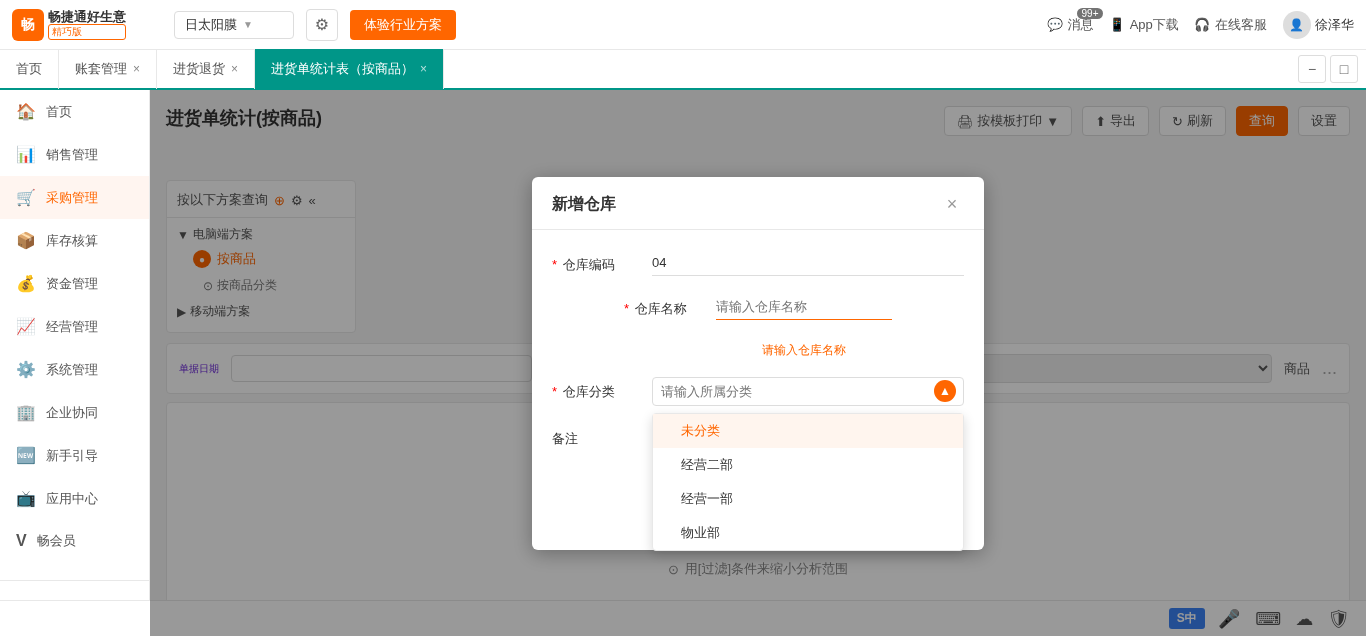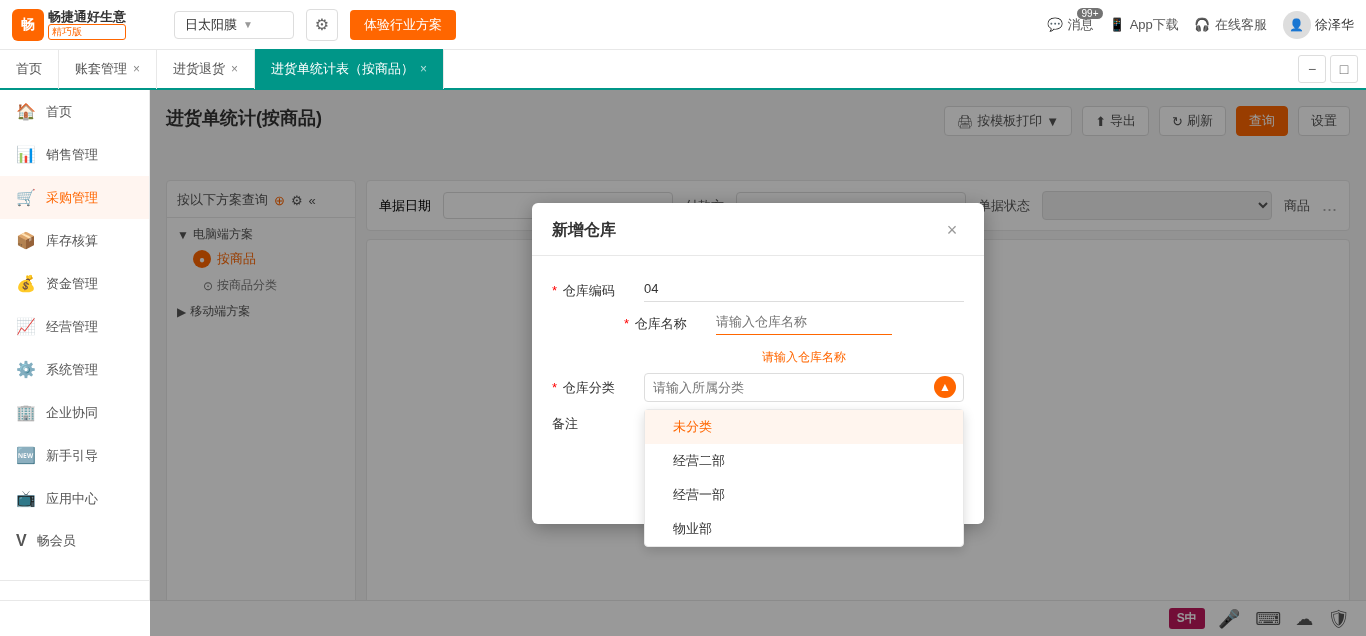--- a/index.html
+++ b/index.html
@@ -198,22 +198,22 @@
       border-bottom: 1px solid #e8e8e8;
     }
     .modal-title { font-size: 16px; font-weight: bold; color: #333; }
     .modal-close {
       cursor: pointer; font-size: 18px; color: #999;
       width: 24px; height: 24px;
       display: flex; align-items: center; justify-content: center;
     }
     .modal-body { padding: 20px; }
     .form-row {
-      display: flex; align-items: flex-start; gap: 12px;
-      margin-bottom: 7px;
+      display: flex; align-items: flex-start; gap: 20px;
+      margin-bottom: 18px;
     }
     .form-label {
       font-size: 13px; color: #333; width: 80px; flex-shrink: 0;
       padding-top: 6px;
     }
     .required { color: #f00; margin-right: 2px; }
     .form-input {
       flex: 1; border: none; border-bottom: 1px solid #ddd;
       padding: 5px 0; font-size: 13px; color: #333;
       outline: none;
@@ -399,21 +399,21 @@
         <span>刷新</span>
       </div>
       <div class="toolbar-btn primary">
         <span>查询</span>
       </div>
       <div class="toolbar-btn">
         <span>设置</span>
       </div>
     </div>
 
-    <div style="display:flex; gap:10px; margin-top:50px; height:calc(100% - 80px);">
+    <div style="display:flex; gap:10px; margin-top:50px; height:calc(100% - 80px);flex-direction:column;">
 
       <div style="width:190px; background:#fff; border:1px solid #e8e8e8; border-radius:4px; flex-shrink:0; padding:10px 0;">
         <div style="display:flex; align-items:center; gap:6px; padding:0 10px 8px; font-size:13px; color:#555; border-bottom:1px solid #e8e8e8;">
           <span>按以下方案查询</span>
           <span style="color:#f60; cursor:pointer;">⊕</span>
           <span style="cursor:pointer;">⚙</span>
           <span style="cursor:pointer;">«</span>
         </div>
         <div style="padding:8px 10px 2px; font-size:12px; color:#555; display:flex; align-items:center; gap:4px;">
           <span>▼</span>
@@ -430,21 +430,21 @@
         <div style="padding:5px 10px 2px; font-size:12px; color:#555; display:flex; align-items:center; gap:4px;">
           <span>▶</span>
           <span>移动端方案</span>
         </div>
       </div>
 
       <div style="flex:1; display:flex; flex-direction:column; gap:8px;">
 
         <div style="background:#fff; border:1px solid #e8e8e8; border-radius:4px; padding:10px 12px;">
           <div style="display:flex; gap:12px; align-items:center;">
-            <span style="font-size:13px;color:#000000;">单据日期</span>
+            <span style="font-size:10px;color:#6d28d9;">单据日期</span>
             <input class="filter-input" style="width: 200px;" placeholder="">
             <span style="font-size:13px;color:#555;">付款方</span>
             <input class="filter-input" style="width: 120px;">
             <span style="font-size:13px;color:#555;margin-left:auto;">单据状态</span>
             <select class="filter-select" style="width:100px;"></select>
             <span style="font-size:13px;color:#555;">商品</span>
             <span style="color:#aaa; font-size:18px; cursor:pointer;">...</span>
           </div>
         </div>
 
@@ -519,18 +519,18 @@
         <div class="modal-footer">
           <button class="btn-save">保存</button>
         </div>
       </div>
     </div>
 
   </div>
 </div>
 
 <div style="position:fixed; bottom:0; left:0; right:0; height:36px; background:#fff; border-top:1px solid #e8e8e8; display:flex; align-items:center; justify-content:flex-end; padding:0 16px; gap:14px; z-index:50;">
-  <span style="background:#be185d;color:#fff;padding:2px 8px;border-radius:3px;font-size:12px;font-weight:bold;cursor:pointer;">S中</span>
+  <span style="background:#3b82f6;color:#fff;padding:2px 8px;border-radius:3px;font-size:12px;font-weight:bold;cursor:pointer;">S中</span>
   <span style="font-size:18px;cursor:pointer;color:#555;">🎤</span>
   <span style="font-size:18px;cursor:pointer;color:#555;">⌨</span>
   <span style="font-size:18px;cursor:pointer;color:#555;">☁</span>
   <span style="font-size:18px;cursor:pointer;color:#555;">🛡</span>
 </div>
 
 </body></html>

